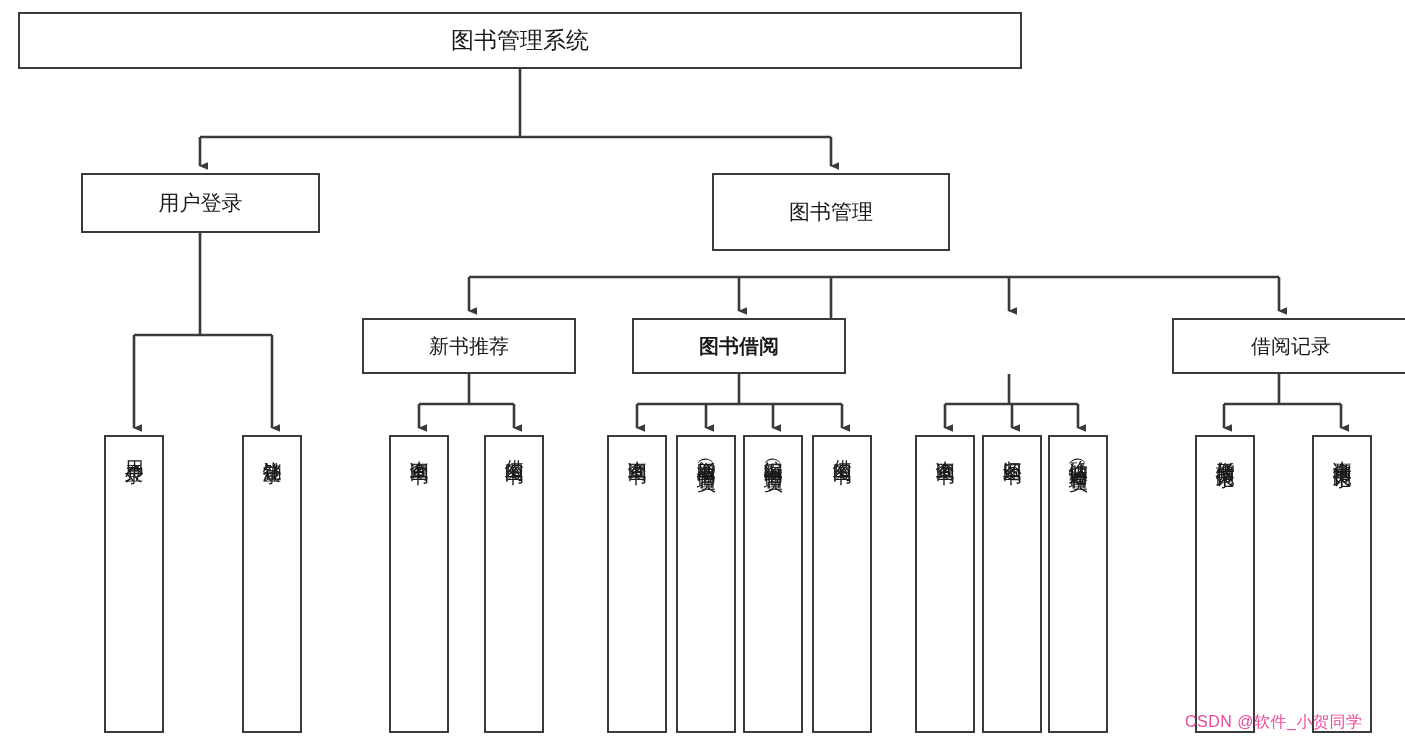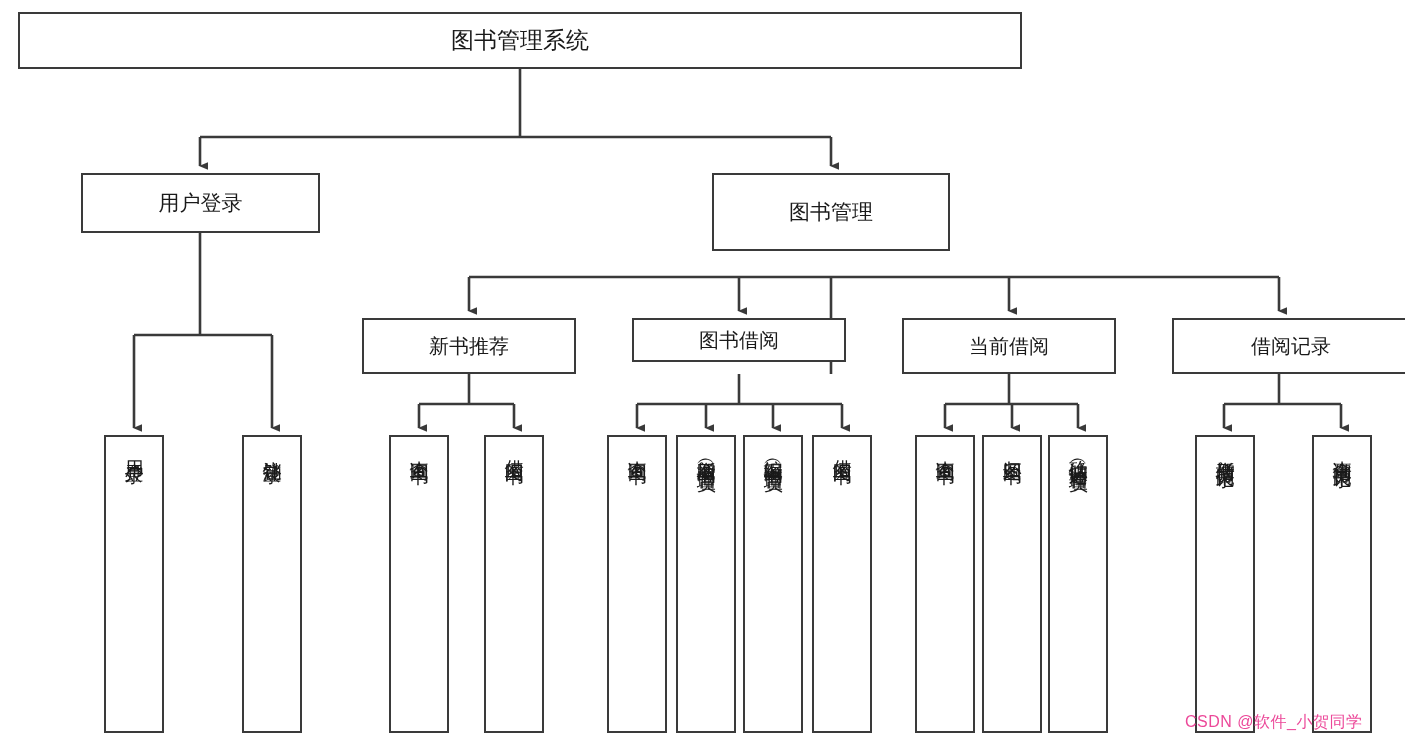--- a/index.html
+++ b/index.html
@@ -79,25 +79,22 @@
   <div class="node lvl1" style="left:81px;top:173px;width:239px;height:60px;">
     <span>用户登录</span>
   </div>
   <div class="node lvl1" style="left:712px;top:173px;width:238px;height:78px;">
     <span>图书管理</span>
   </div>
 
   <div class="node lvl2" style="left:362px;top:318px;width:214px;height:56px;">
     <span>新书推荐</span>
   </div>
-  <div class="node lvl2" style="left:632px;top:318px;width:214px;height:44px;">
+  <div class="node lvl2" style="left:632px;top:318px;width:214px;height:56px;font-weight:bold;">
     <span>图书借阅</span>
-  </div>
-  <div class="node lvl2" style="left:902px;top:318px;width:214px;height:56px;">
-    <span>当前借阅</span>
   </div>
   <div class="node lvl2" style="left:1172px;top:318px;width:238px;height:56px;">
     <span>借阅记录</span>
   </div>
 
   <div class="node leaf" style="left:104px;top:435px;width:60px;height:298px;">
     <span class="vtext">用户登录</span>
   </div>
   <div class="node leaf" style="left:242px;top:435px;width:60px;height:298px;">
     <span class="vtext">注销登录</span>

